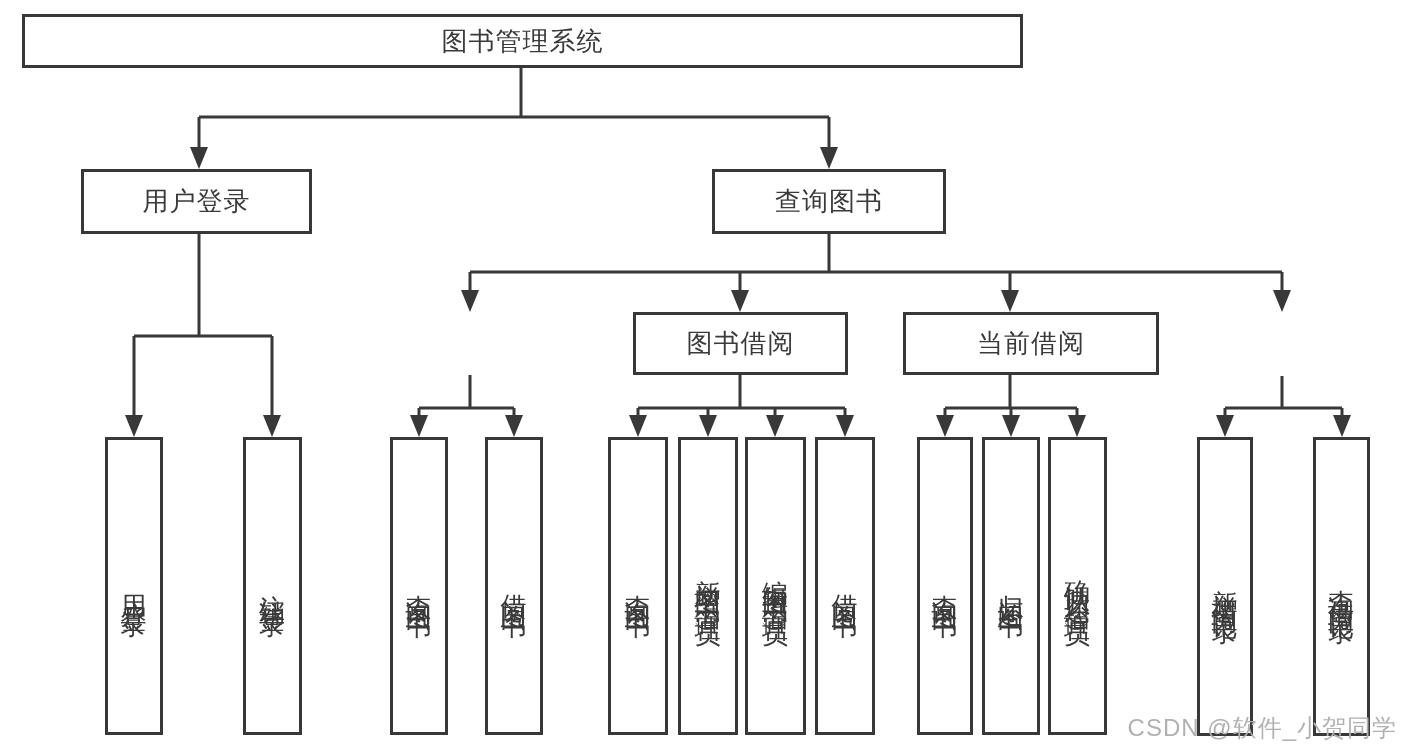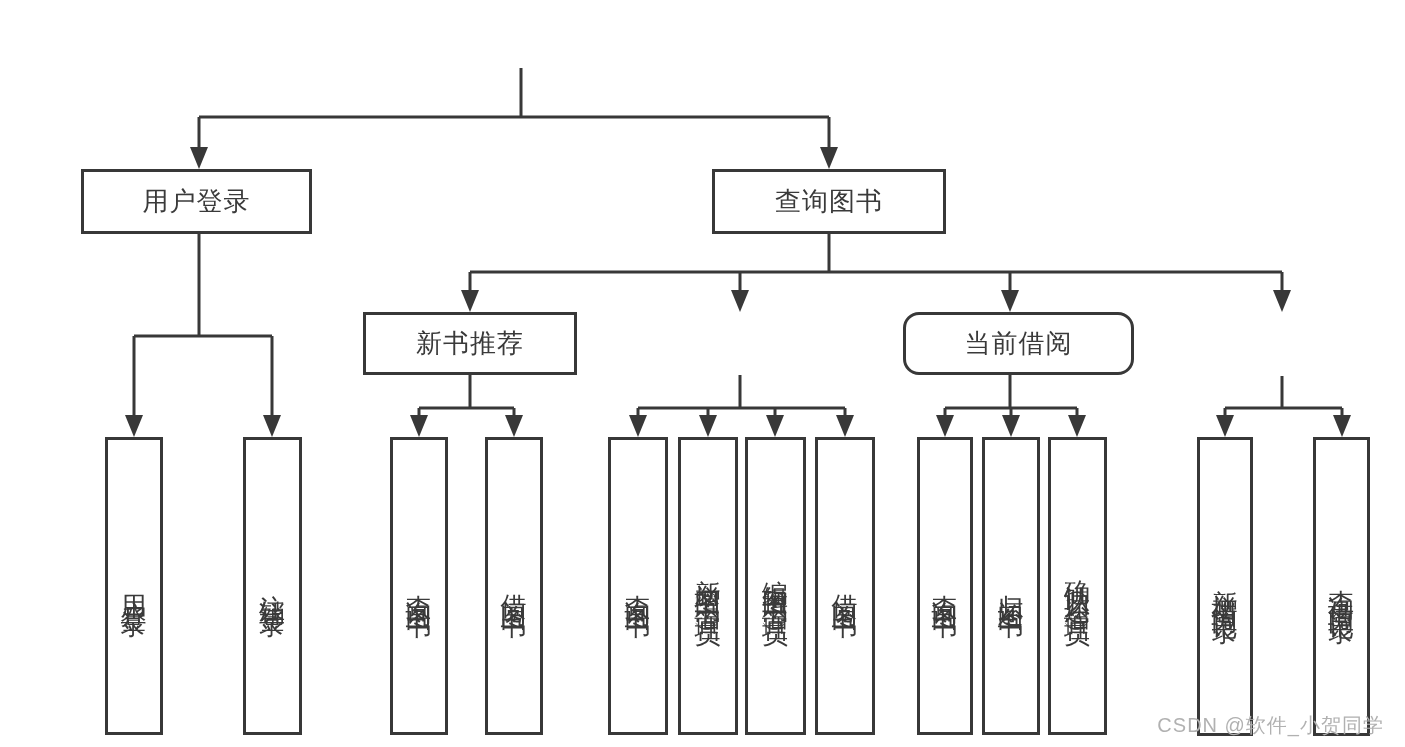--- a/index.html
+++ b/index.html
@@ -32,22 +32,22 @@
     text-orientation: mixed;
     font-size: 26px;
     line-height: 1;
     letter-spacing: 6px;
     color: #3a3a3a;
     white-space: nowrap;
   }
   .watermark {
     position: absolute;
     top: 712px;
-    right: 21px;
-    font-size: 20px;
+    right: 8px;
+    font-size: 24px;
     letter-spacing: 1px;
     color: #b1b1b1;
     z-index: 5;
     white-space: nowrap;
   }
 </style>
 </head>
 <body>
 
 <div class="canvas">
@@ -88,26 +88,27 @@
       <polygon points="775,437 766,415 784,415"></polygon>
       <polygon points="845,437 836,415 854,415"></polygon>
       <polygon points="945,437 936,415 954,415"></polygon>
       <polygon points="1011,437 1002,415 1020,415"></polygon>
       <polygon points="1077,437 1068,415 1086,415"></polygon>
       <polygon points="1225,437 1216,415 1234,415"></polygon>
       <polygon points="1342,437 1333,415 1351,415"></polygon>
     </g>
   </svg>
 
+  <div class="node hbox" style="left:22px; top:14px; width:1001px; height:54px;">图书管理系统</div>
 
   <div class="node hbox" style="left:81px; top:169px; width:231px; height:65px;">用户登录</div>
   <div class="node hbox" style="left:712px; top:169px; width:234px; height:65px;">查询图书</div>
 
-  <div class="node hbox" style="left:363px; top:312px; width:214px; height:63px;">新书推荐</div>
-  <div class="node hbox" style="left:903px; top:312px; width:231px; height:63px;border-radius:16px;">当前借阅</div>
+  <div class="node hbox" style="left:633px; top:312px; width:215px; height:63px;">图书借阅</div>
+  <div class="node hbox" style="left:903px; top:312px; width:256px; height:63px;">当前借阅</div>
 
   <div class="node leaf" style="left:105px; top:437px; width:58px; height:298px;">
     <span>用户登录</span>
   </div>
   <div class="node leaf" style="left:243px; top:437px; width:59px; height:298px;">
     <span>注销登录</span>
   </div>
 
   <div class="node leaf" style="left:390px; top:437px; width:58px; height:298px;">
     <span>查询图书</span>

